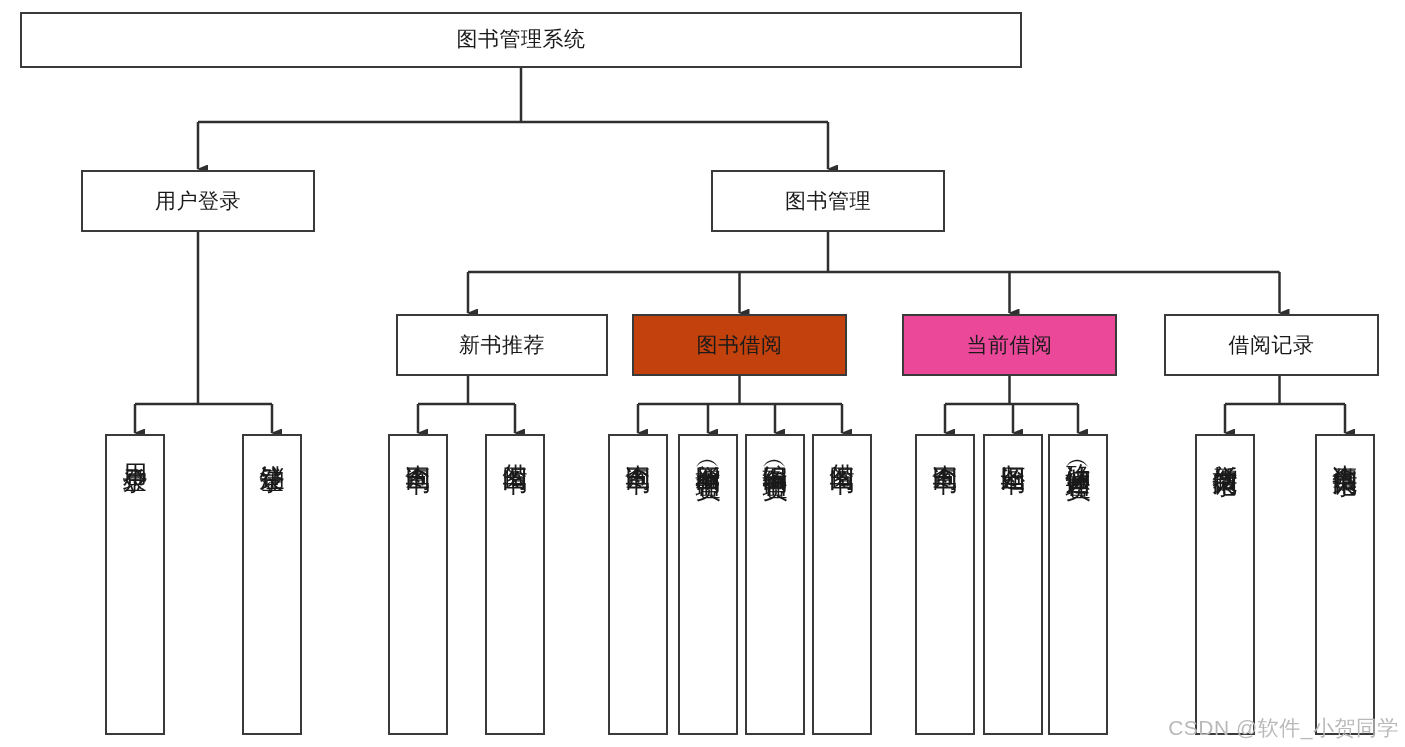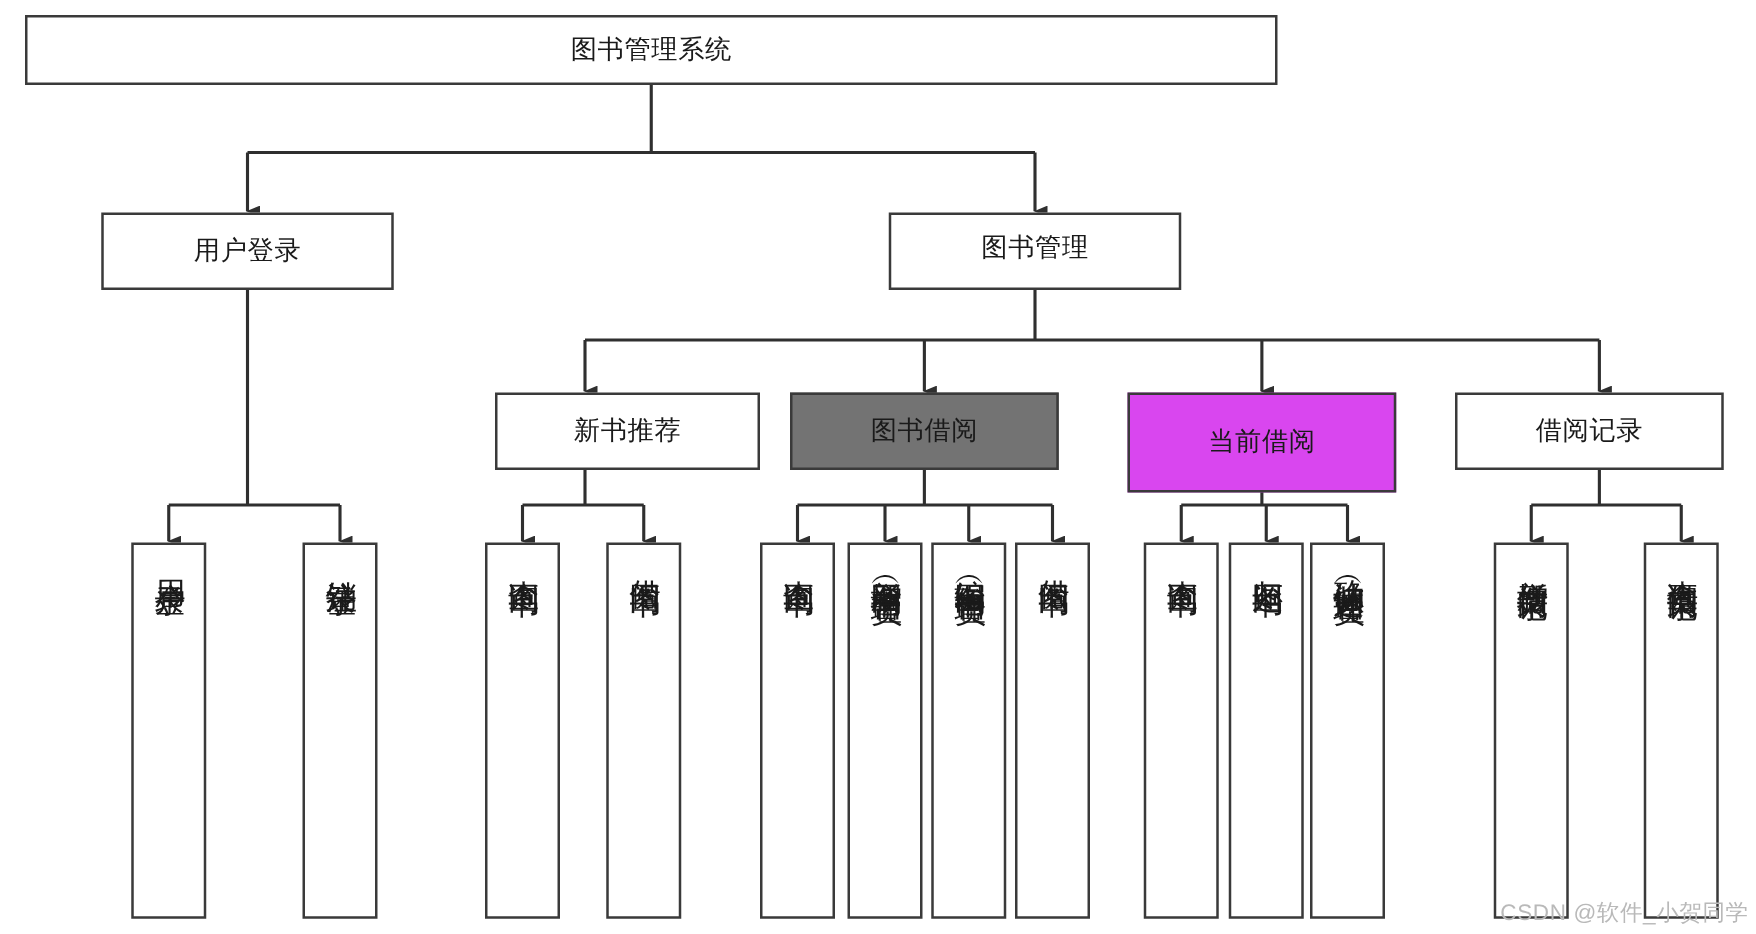--- a/index.html
+++ b/index.html
@@ -56,21 +56,21 @@
     text-orientation: upright;
     font-size: 25px;
     line-height: 1.0;
     letter-spacing: 2px;
     margin: 0 auto;
   }
   #watermark {
     position: absolute;
     right: 6px;
     bottom: 5px;
-    font-size: 18px;
+    font-size: 21px;
     color: #b9b9b9;
     letter-spacing: 0.5px;
     white-space: nowrap;
     pointer-events: none;
     margin-top: 34px;
   }
 </style>
 </head>
 <body>
 
@@ -119,30 +119,30 @@
       </g>
   </svg>
 
   <div id="node-layer">
       <div class="node-box node-horizontal" style="left: 20px; top: 12px; width: 1002px; height: 56px; border-color: rgb(58, 58, 58); background: rgb(255, 255, 255); color: rgb(26, 26, 26); font-family: Liberation Serif, serif;">
         <span class="node-label">图书管理系统</span>
       </div>
       <div class="node-box node-horizontal" style="left: 81px; top: 170px; width: 234px; height: 62px; border-color: rgb(58, 58, 58); background: rgb(255, 255, 255); color: rgb(26, 26, 26);">
         <span class="node-label">用户登录</span>
       </div>
-      <div class="node-box node-horizontal" style="left: 711px; top: 170px; width: 234px; height: 62px; border-color: rgb(58, 58, 58); background: rgb(255, 255, 255); color: rgb(26, 26, 26); font-family: Liberation Mono, monospace;">
+      <div class="node-box node-horizontal" style="left: 711px; top: 170px; width: 234px; height: 62px; border-color: rgb(58, 58, 58); background: rgb(255, 255, 255); color: rgb(26, 26, 26);">
         <span class="node-label">图书管理</span>
       </div>
       <div class="node-box node-horizontal" style="left: 362px; top: 314px; width: 212px; height: 62px; border-color: rgb(58, 58, 58); background: rgb(255, 255, 255); color: rgb(26, 26, 26); margin-left: 34px;">
         <span class="node-label">新书推荐</span>
       </div>
-      <div class="node-box node-horizontal" style="left: 632px; top: 314px; width: 215px; height: 62px; border-color: rgb(58, 58, 58); background: #737373; color: rgb(26, 26, 26);">
+      <div class="node-box node-horizontal" style="left: 632px; top: 314px; width: 215px; height: 62px; border-color: rgb(58, 58, 58); background: #c2410c; color: rgb(26, 26, 26);">
         <span class="node-label">图书借阅</span>
       </div>
-      <div class="node-box node-horizontal" style="left: 902px; top: 314px; width: 215px; height: 80px; border-color: rgb(58, 58, 58); background: #d946ef; color: rgb(26, 26, 26);">
+      <div class="node-box node-horizontal" style="left: 902px; top: 314px; width: 215px; height: 62px; border-color: rgb(58, 58, 58); background: #ec4899; color: rgb(26, 26, 26);">
         <span class="node-label">当前借阅</span>
       </div>
       <div class="node-box node-horizontal" style="left: 1164px; top: 314px; width: 215px; height: 62px; border-color: rgb(58, 58, 58); background: rgb(255, 255, 255); color: rgb(26, 26, 26);">
         <span class="node-label">借阅记录</span>
       </div>
       <div class="node-box node-vertical" style="left: 105px; top: 434px; width: 60px; height: 301px; border-color: rgb(58, 58, 58); background: rgb(255, 255, 255); color: rgb(26, 26, 26);">
         <span class="node-label">用户登录</span>
       </div>
       <div class="node-box node-vertical" style="left: 242px; top: 434px; width: 60px; height: 301px; border-color: rgb(58, 58, 58); background: rgb(255, 255, 255); color: rgb(26, 26, 26);">
         <span class="node-label">注销登录</span>

